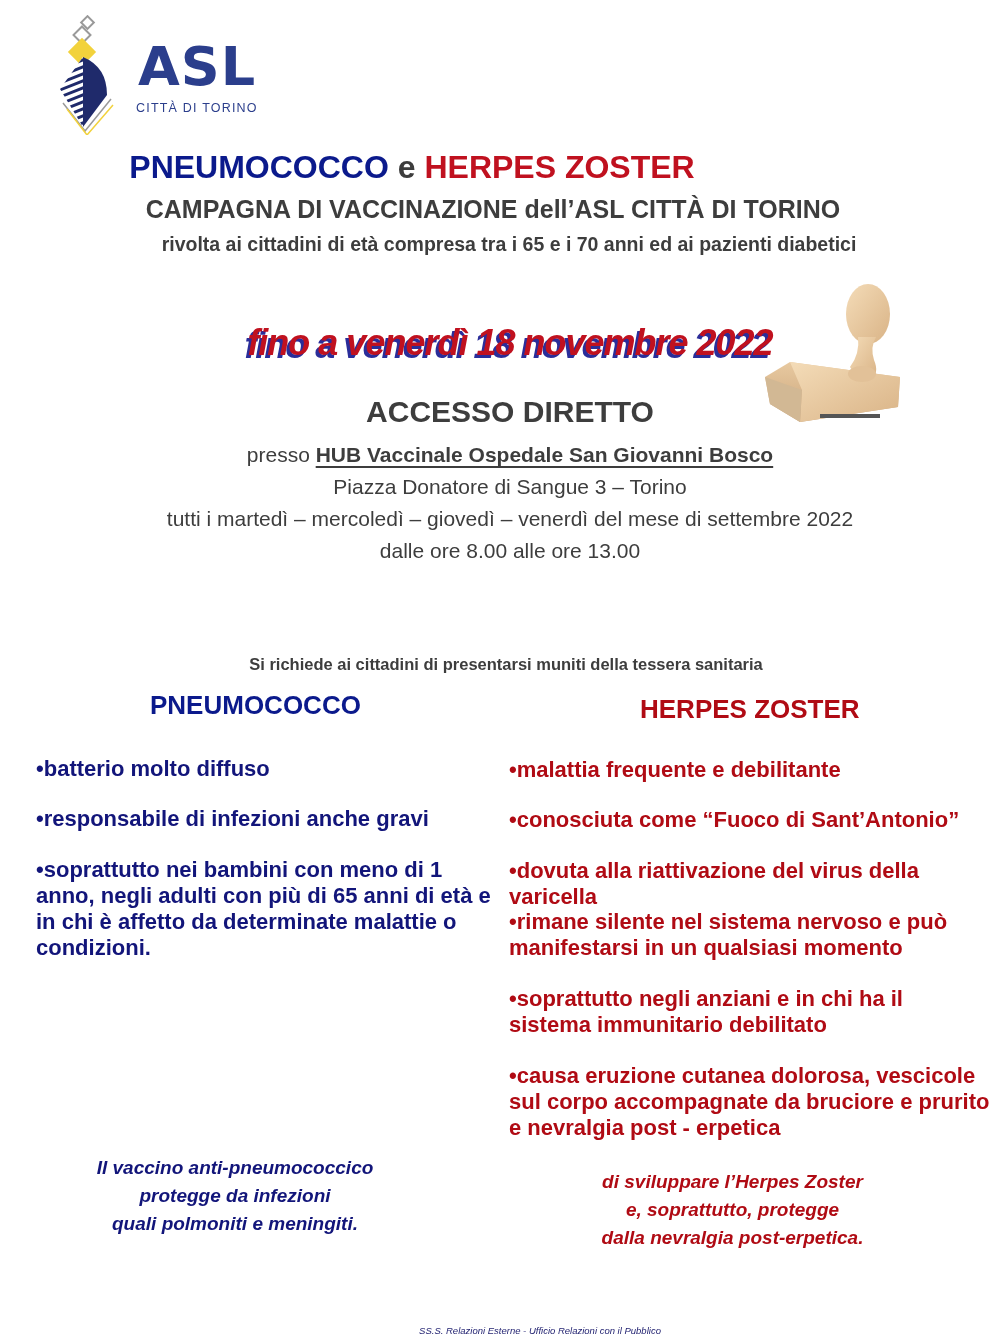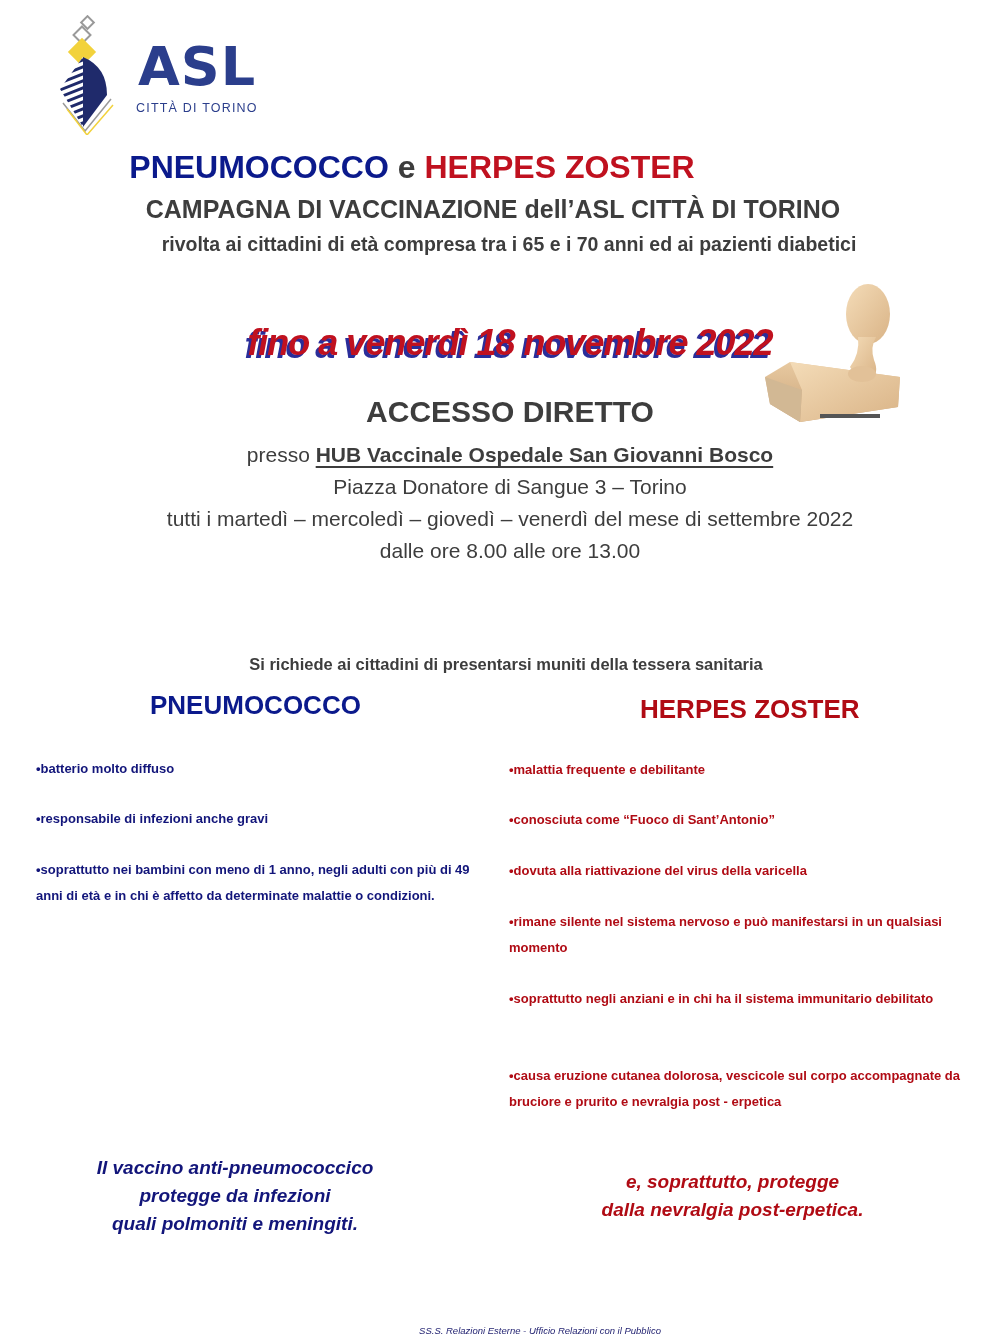--- a/index.html
+++ b/index.html
@@ -38,21 +38,21 @@
     #info-addr { top: 472px; }
     #info-days { top: 504px; }
     #info-hours { top: 536px; }
 
     #notice { left: 0; width: 1012px; top: 655px; font-size: 16.5px; font-weight: bold; color: #3d3d3d; }
 
     .col-head { font-size: 26px; font-weight: bold; }
     #pneumo-head { left: 150px; top: 690px; color: #0b1a8c; }
     #herpes-head { left: 640px; top: 694px; color: #b00b14; }
 
-    .bullet { font-size: 13px; font-weight: bold; line-height: 26px; }
+    .bullet { font-size: 22px; font-weight: bold; line-height: 26px; }
     .b-blue { color: #12157a; }
     .b-red { color: #b00b14; }
 
     .closing { font-size: 19px; font-style: italic; font-weight: bold; line-height: 28px; text-align: center; }
     #pneumo-close { left: 40px; width: 390px; top: 1154px; color: #12157a; }
     #herpes-close { left: 545px; width: 375px; top: 1168px; color: #b00b14; }
     .closing span { display: block; }
 
     #footer { left: 0; width: 1008px; top: 1325px; font-size: 9.5px; font-style: italic; color: #1e1e6e; text-align: center; padding-left: 36px; }
   </style>
@@ -138,32 +138,33 @@
 <div id="info-days" class="abs center info-line">tutti i martedì – mercoledì – giovedì – venerdì del mese di settembre 2022</div>
 <div id="info-hours" class="abs center info-line">dalle ore 8.00 alle ore 13.00</div>
 
 <div id="notice" class="abs center">Si richiede ai cittadini di presentarsi muniti della tessera sanitaria</div>
 
 <div id="pneumo-head" class="abs col-head">PNEUMOCOCCO</div>
 <div id="herpes-head" class="abs col-head">HERPES ZOSTER</div>
 
 <div class="abs bullet b-blue" style="left:36px; top:756px; width:460px;">•batterio  molto diffuso</div>
 <div class="abs bullet b-blue" style="left:36px; top:806px; width:460px;">•responsabile  di infezioni anche gravi</div>
-<div class="abs bullet b-blue" style="left:36px; top:857px; width:462px;">•soprattutto  nei bambini con meno di 1 anno, negli adulti con più di 49 anni di età e in chi è affetto da determinate malattie  o condizioni.</div>
+<div class="abs bullet b-blue" style="left:36px; top:857px; width:462px;">•soprattutto  nei bambini con meno di 1 anno, negli adulti con più di 65 anni di età e in chi è affetto da determinate malattie  o condizioni.</div>
 
 <div class="abs bullet b-red" style="left:509px; top:757px; width:490px;">•malattia  frequente e debilitante</div>
 <div class="abs bullet b-red" style="left:509px; top:807px; width:490px;">•conosciuta  come “Fuoco di Sant’Antonio”</div>
 <div class="abs bullet b-red" style="left:509px; top:858px; width:490px;">•dovuta alla riattivazione  del virus della varicella</div>
 <div class="abs bullet b-red" style="left:509px; top:909px; width:490px;">•rimane silente nel sistema nervoso  e può manifestarsi in un qualsiasi  momento</div>
 <div class="abs bullet b-red" style="left:509px; top:986px; width:430px;">•soprattutto  negli anziani  e in chi ha il sistema immunitario  debilitato</div>
 <div class="abs bullet b-red" style="left:509px; top:1063px; width:490px;">•causa eruzione  cutanea dolorosa,  vescicole sul corpo accompagnate  da bruciore  e prurito  e nevralgia  post - erpetica</div>
 
 <div id="pneumo-close" class="abs closing">
   <span>Il vaccino anti-pneumococcico</span>
   <span>protegge da infezioni</span>
   <span>quali polmoniti e meningiti.</span>
 </div>
 <div id="herpes-close" class="abs closing">
+  <span>di sviluppare l’Herpes Zoster</span>
   <span>e, soprattutto, protegge</span>
   <span>dalla nevralgia post-erpetica.</span>
 </div>
 
 <div id="footer" class="abs">SS.S.  Relazioni Esterne  - Ufficio Relazioni con il Pubblico</div>
 
 </body></html>

